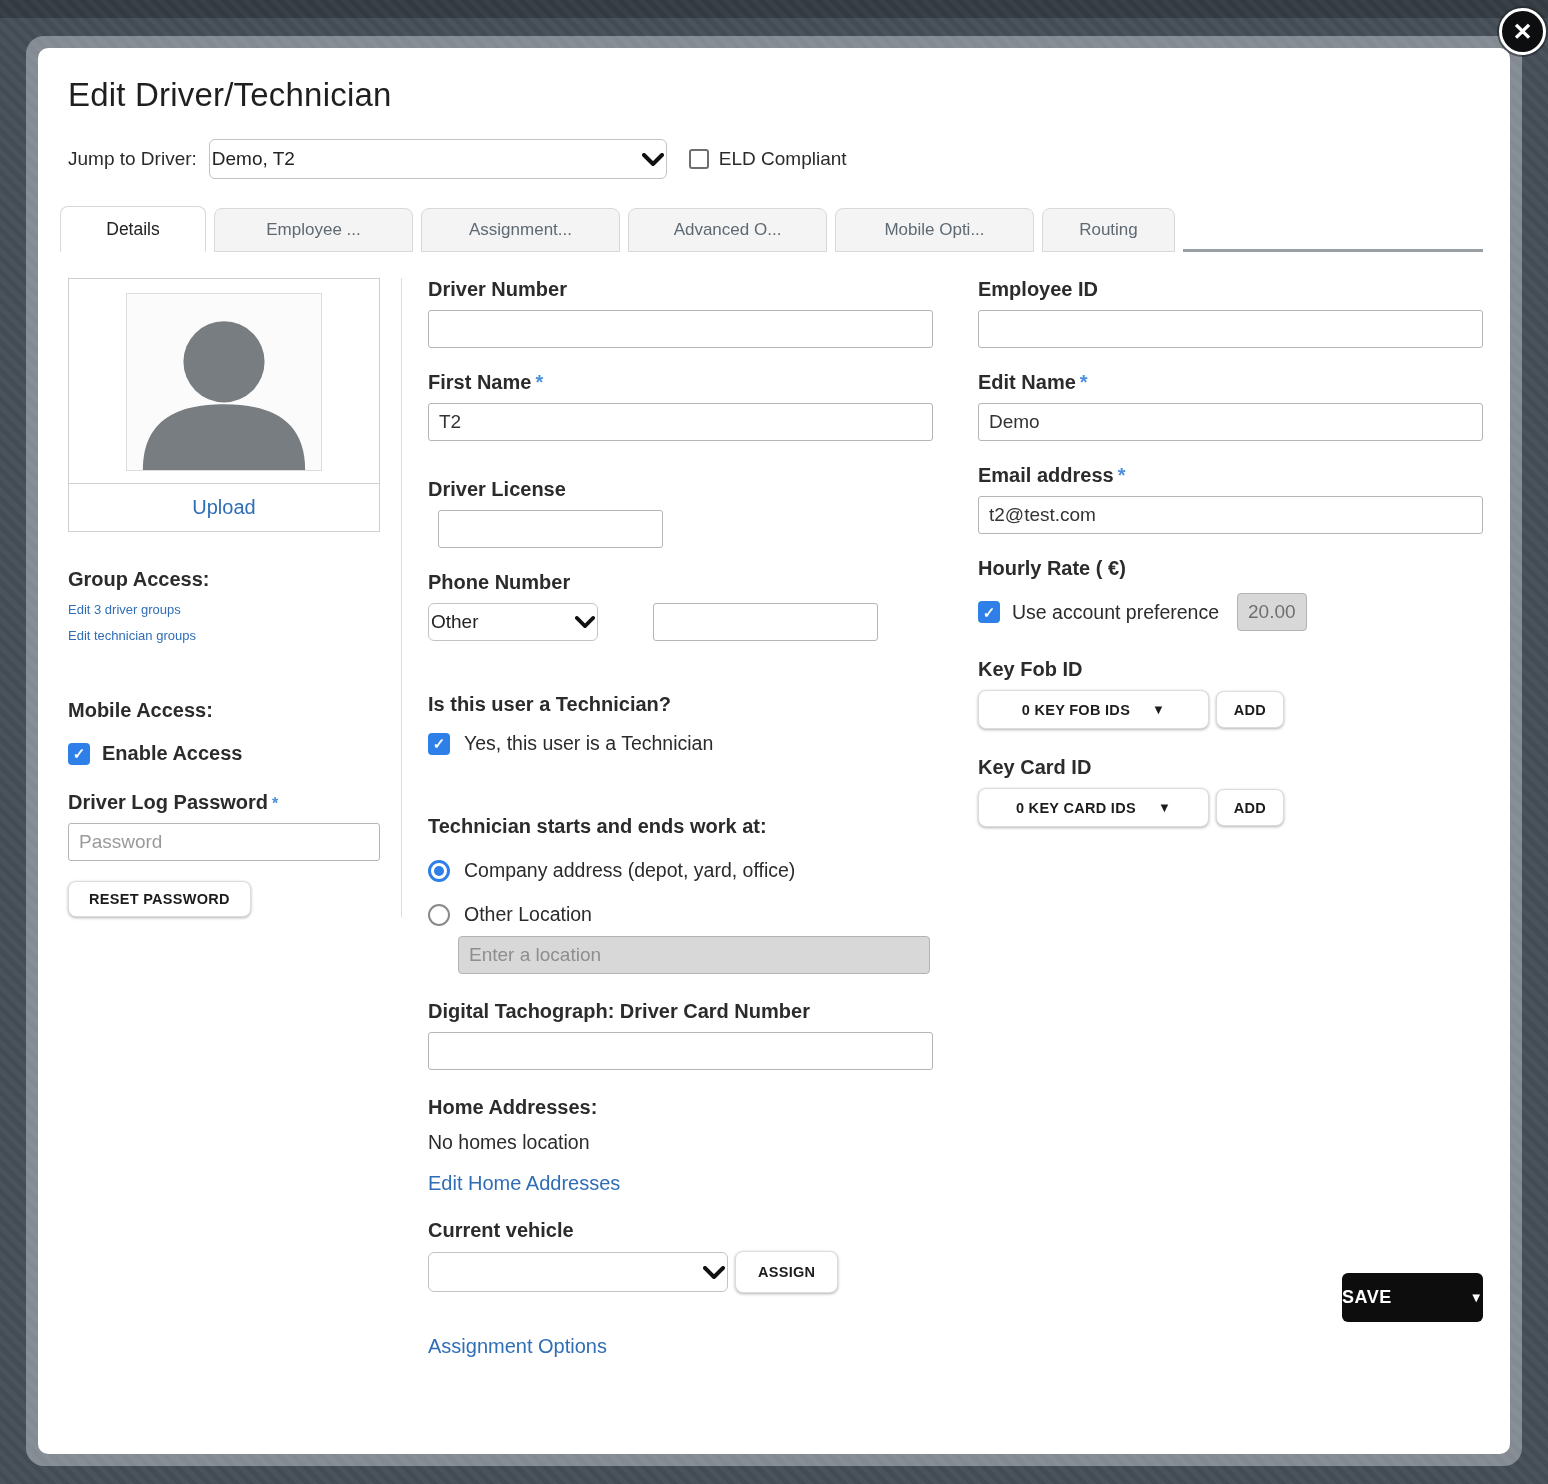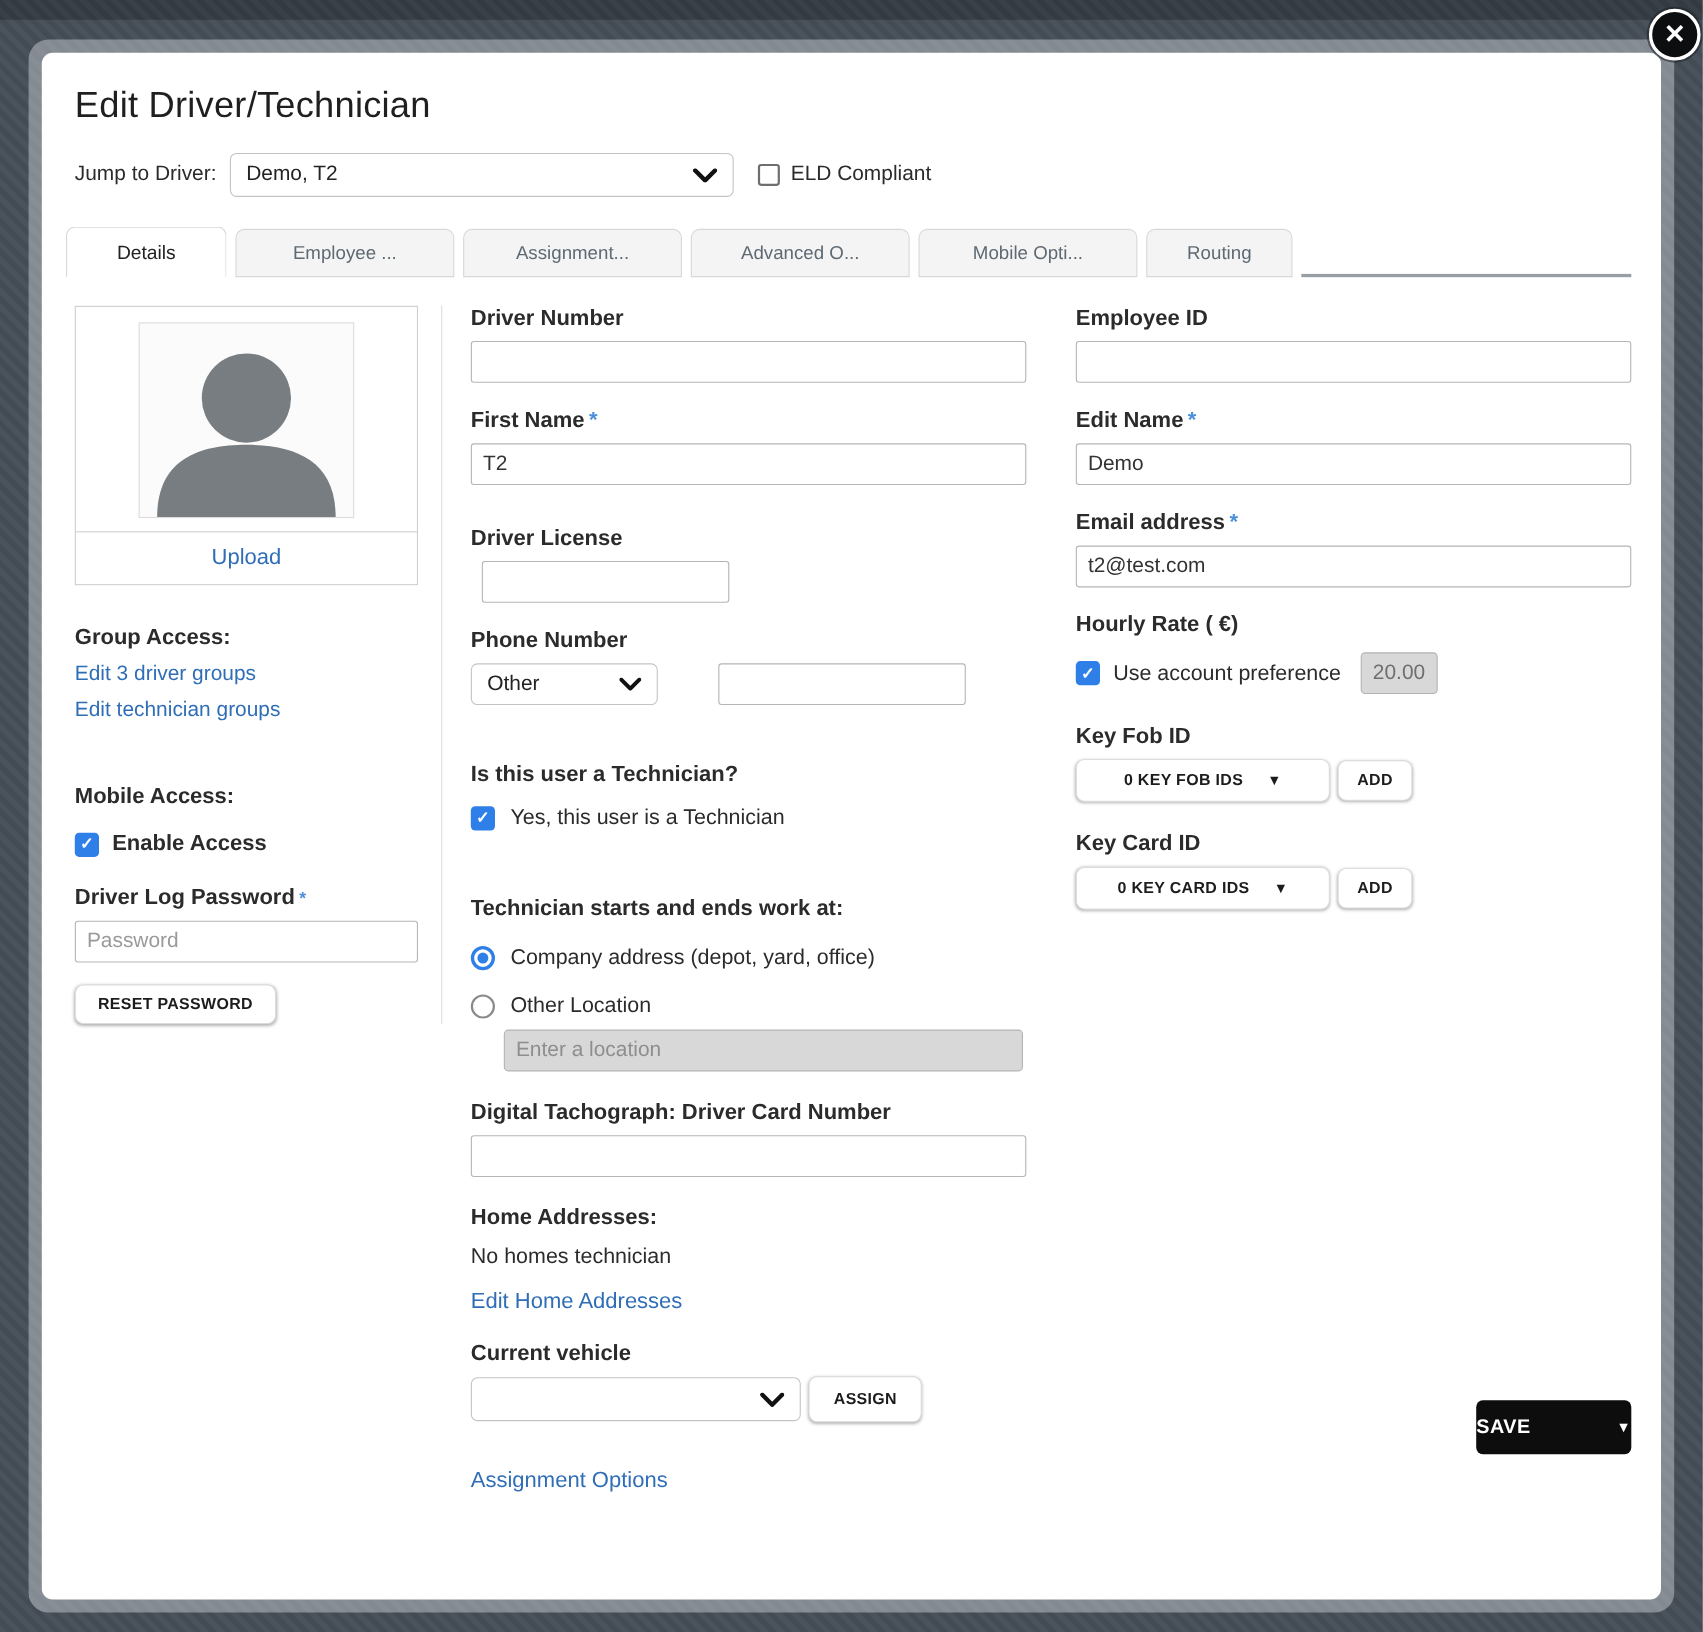--- a/index.html
+++ b/index.html
@@ -22,21 +22,21 @@
     box-shadow:0 0 0 2px rgba(30,34,38,0.55);
     display:flex; align-items:center; justify-content:center; cursor:pointer; }
   .close-btn span { color:#fff; font-size:24px; font-weight:bold; line-height:1; }
 
   
   .title { margin:28px 0 0 30px; font-size:33px; font-weight:400; color:#1f1f1f; letter-spacing:.2px; }
   .jump-row { display:flex; align-items:center; margin:25px 0 0 30px; font-size:19px; }
   .jump-label { margin-right:12px; color:#2b2b2b; }
   .selectbox { display:flex; align-items:center; justify-content:space-between;
     background:#fff; border:1px solid #c3c3c3; border-radius:6px; height:40px;
-    padding:0 14px; font-size:19px; color:#232323; cursor:pointer; }
+    padding:0 2px; font-size:19px; color:#232323; cursor:pointer; }
   .jump-select { width:458px; }
   .chev { flex:0 0 auto; margin-left:10px; }
   .cb { display:inline-flex; align-items:center; justify-content:center;
         width:22px; height:22px; border-radius:4px; flex:0 0 auto; cursor:pointer; }
   .cb.checked { background:#2e80e8; }
   .cb.checked span { color:#fff; font-size:15px; font-weight:bold; line-height:1; }
   .cb.un { background:#fff; border:2px solid #6e6e6e; border-radius:3px; width:20px; height:20px; }
   .eld { margin-left:22px; display:flex; align-items:center; }
   .eld-label { margin-left:10px; font-size:19px; }
 
@@ -57,21 +57,21 @@
   .col-right { width:505px; flex:0 0 auto; margin-left:45px; }
 
   
   .avatar-box { width:312px; border:1px solid #cfcfcf; background:#fff; }
   .avatar-frame { margin:14px auto 12px; width:196px; height:178px; border:1px solid #dcdcdc;
                   background:#fbfbfb; display:flex; align-items:flex-end; justify-content:center; overflow:hidden; }
   .upload-row { border-top:1px solid #cfcfcf; height:48px; display:flex; align-items:center; justify-content:center; }
   a.lnk { color:#2f6eb6; text-decoration:none; font-size:20px; cursor:pointer; }
   .sec-head { font-size:20px; font-weight:bold; color:#2b2b2b; }
   .ga { margin-top:36px; }
-  .ga .lnk { display:block; margin-top:11px; font-size:19px; }
+  .ga .lnk { display:block; margin-top:11px; font-size:13px; }
   .ma { margin-top:56px; }
   .ma-row { display:flex; align-items:center; margin-top:20px; }
   .ma-row .ma-label { margin-left:12px; font-size:20px; font-weight:bold; }
   .dlp { margin-top:26px; }
   .req { color:#4a90d9; font-weight:bold; margin-left:4px; }
   input.txt { height:38px; border:1px solid #b5b5b5; border-radius:3px; background:#fff;
     font-family:"Liberation Sans",sans-serif; font-size:19px; color:#333; padding:0 10px; outline:none; }
   input.txt::placeholder { color:#9a9a9a; }
   .dlp input { width:312px; margin-top:9px; }
   .btn-white { display:inline-flex; align-items:center; justify-content:center;
@@ -247,21 +247,21 @@
       </div>
       <input class="txt disabled loc-input" type="text" disabled="" placeholder="Enter a location" style="">
 
       <div class="fg tach">
         <label class="fl">Digital Tachograph: Driver Card Number</label>
         <input class="txt full" type="text" value="" style="">
       </div>
 
       <div class="homes">
         <div class="sec-head">Home Addresses:</div>
-        <div class="status">No homes technician</div>
+        <div class="status">No homes location</div>
         <a class="lnk">Edit Home Addresses</a>
       </div>
 
       <div class="cv">
         <label class="fl" style="display:block;font-size:20px;font-weight:bold;margin-bottom:9px;">Current vehicle</label>
         <div class="cv-row">
           <div class="selectbox cv-select">
             <span></span>
             <svg class="chev" width="22" height="13" viewBox="0 0 22 13">
                 <polyline points="2,2 11,11 20,2" fill="none" stroke="#111" stroke-width="4" stroke-linecap="round" stroke-linejoin="round"></polyline>

